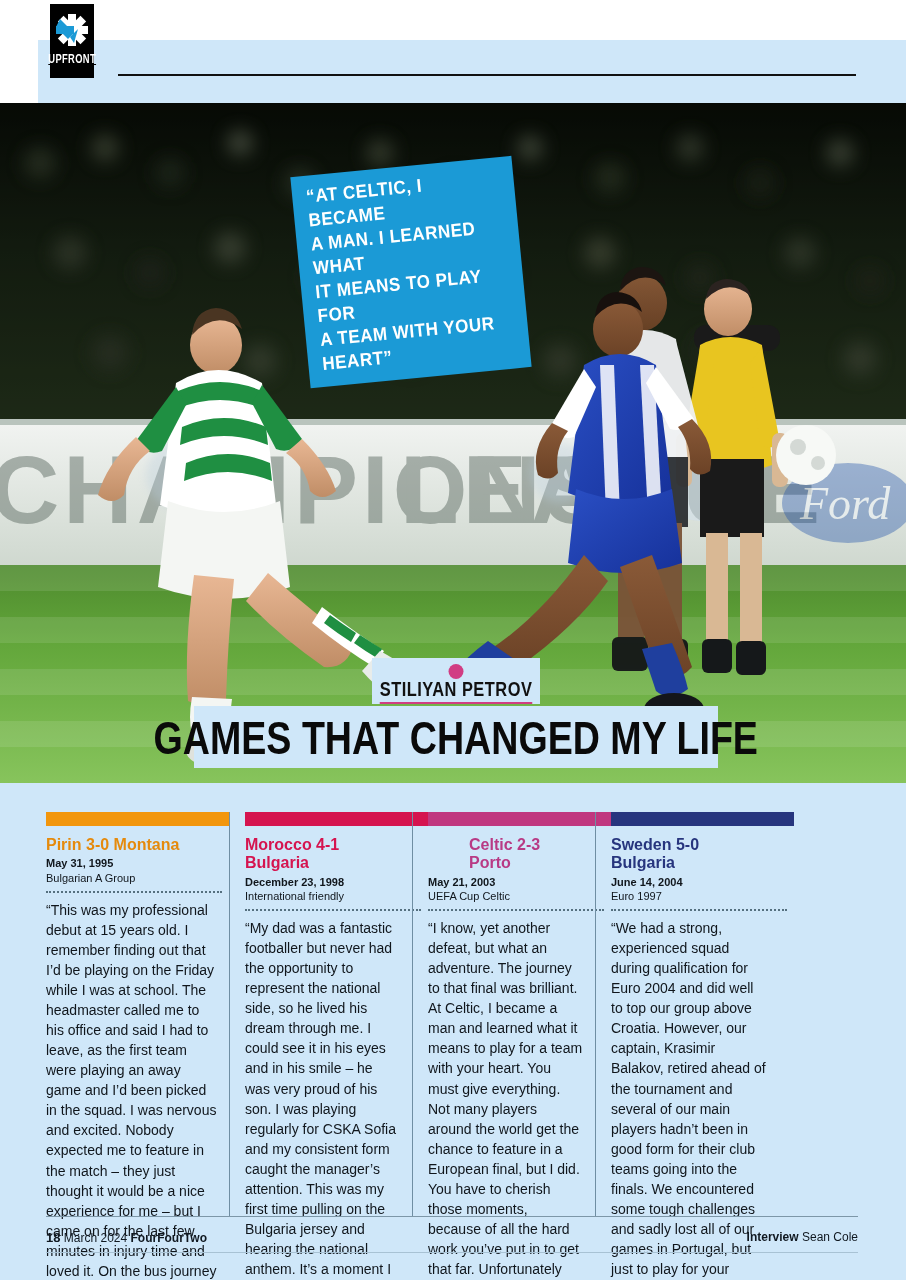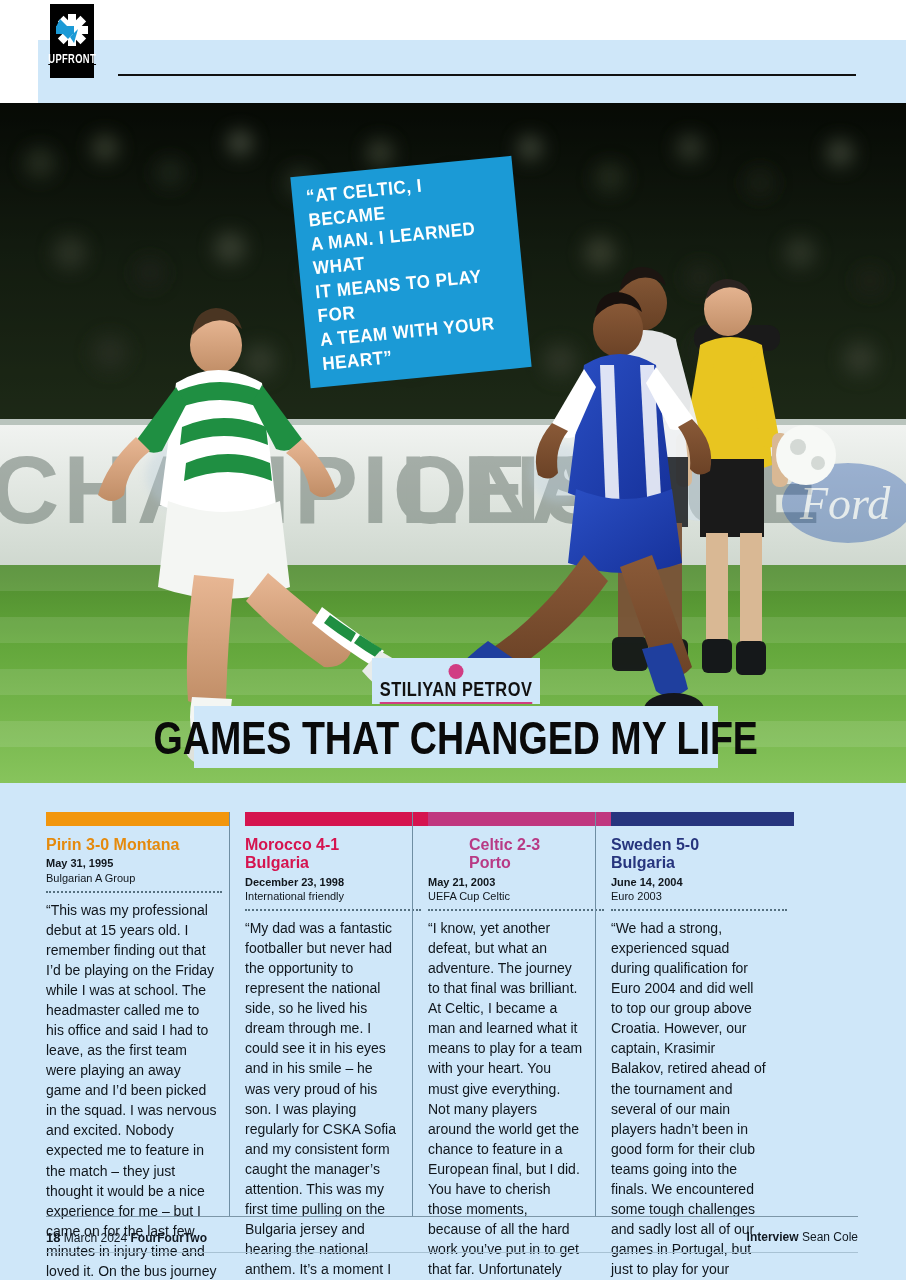--- a/index.html
+++ b/index.html
@@ -418,21 +418,21 @@
       <div class="col-comp">UEFA Cup Celtic</div>
       <div class="dotline"></div>
       <div class="col-body">“I know, yet another defeat, but what an adventure. The journey to that final was brilliant. At Celtic, I became a man and learned what it means to play for a team with your heart. You must give everything. Not many players around the world get the chance to feature in a European final, but I did. You have to cherish those moments, because of all the hard work you’ve put in to get that far. Unfortunately we lost in extra time, but we played really well. I remember the intense heat in Seville that day. The atmosphere, the build-up… everything was perfect apart from the result. We took on an impressive Porto team that went on to win the Champions League under Jose Mourinho a year later, and couldn’t quite overcome them. We got so close, but it wasn’t to be our night.”</div>
     </div>
 
     <div class="col">
       <div class="col-div"></div>
       <div class="col-bar" style="background: rgb(39, 53, 126);"></div>
       <div class="col-title" style="color: rgb(39, 53, 126);">Sweden 5-0 Bulgaria</div>
       <div class="col-date">June 14, 2004</div>
-      <div class="col-comp">Euro 2003</div>
+      <div class="col-comp">Euro 1997</div>
       <div class="dotline"></div>
       <div class="col-body">“We had a strong, experienced squad during qualification for Euro 2004 and did well to top our group above Croatia. However, our captain, Krasimir Balakov, retired ahead of the tournament and several of our main players hadn’t been in good form for their club teams going into the finals. We encountered some tough challenges and sadly lost all of our games in Portugal, but just to play for your nation in a major tournament should fill you with pride. That was the last one Bulgaria qualified for, which makes it more special and shows how good we were. I was the captain back then and had to lead other players to follow their dream. You have your own experience and want to leave a legacy. Defeat hurts, but sometimes you have to be happy simply to put on the shirt.”</div>
     </div>
 
   </div>
 
   <div class="footer-rule"></div>
   <div class="footer">
     <div class="footer-left">
       <span class="pg">18</span>

